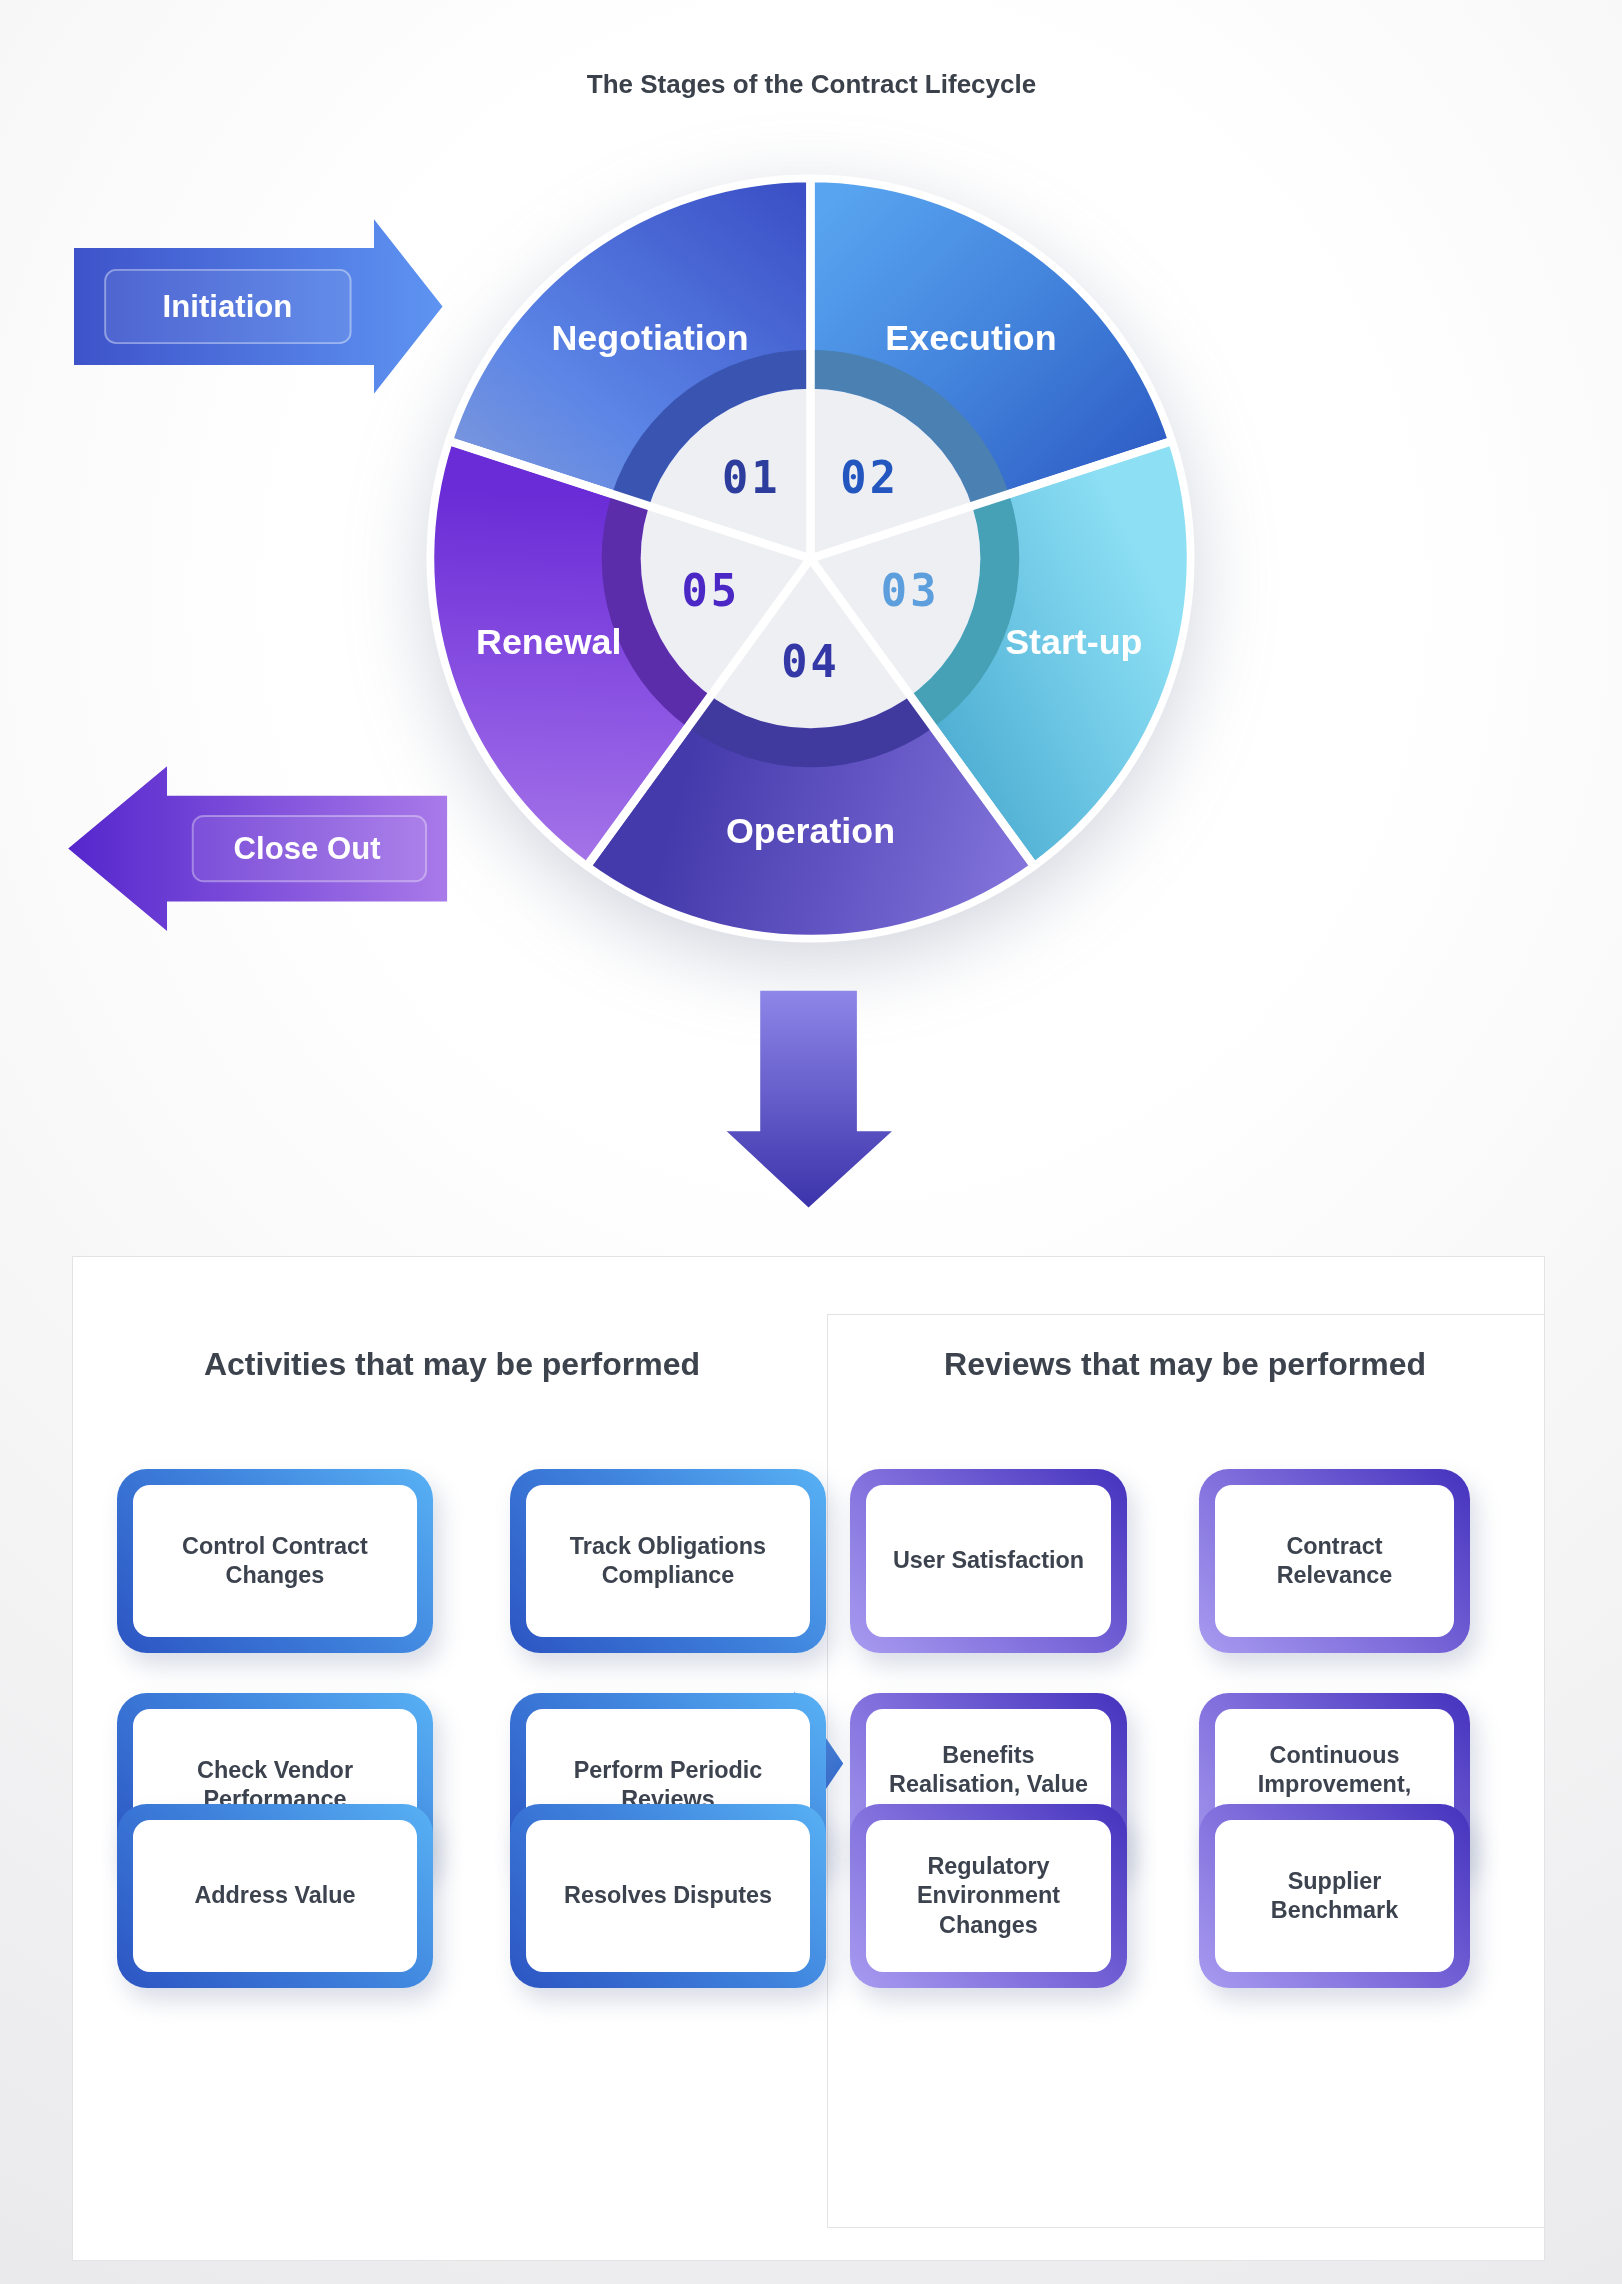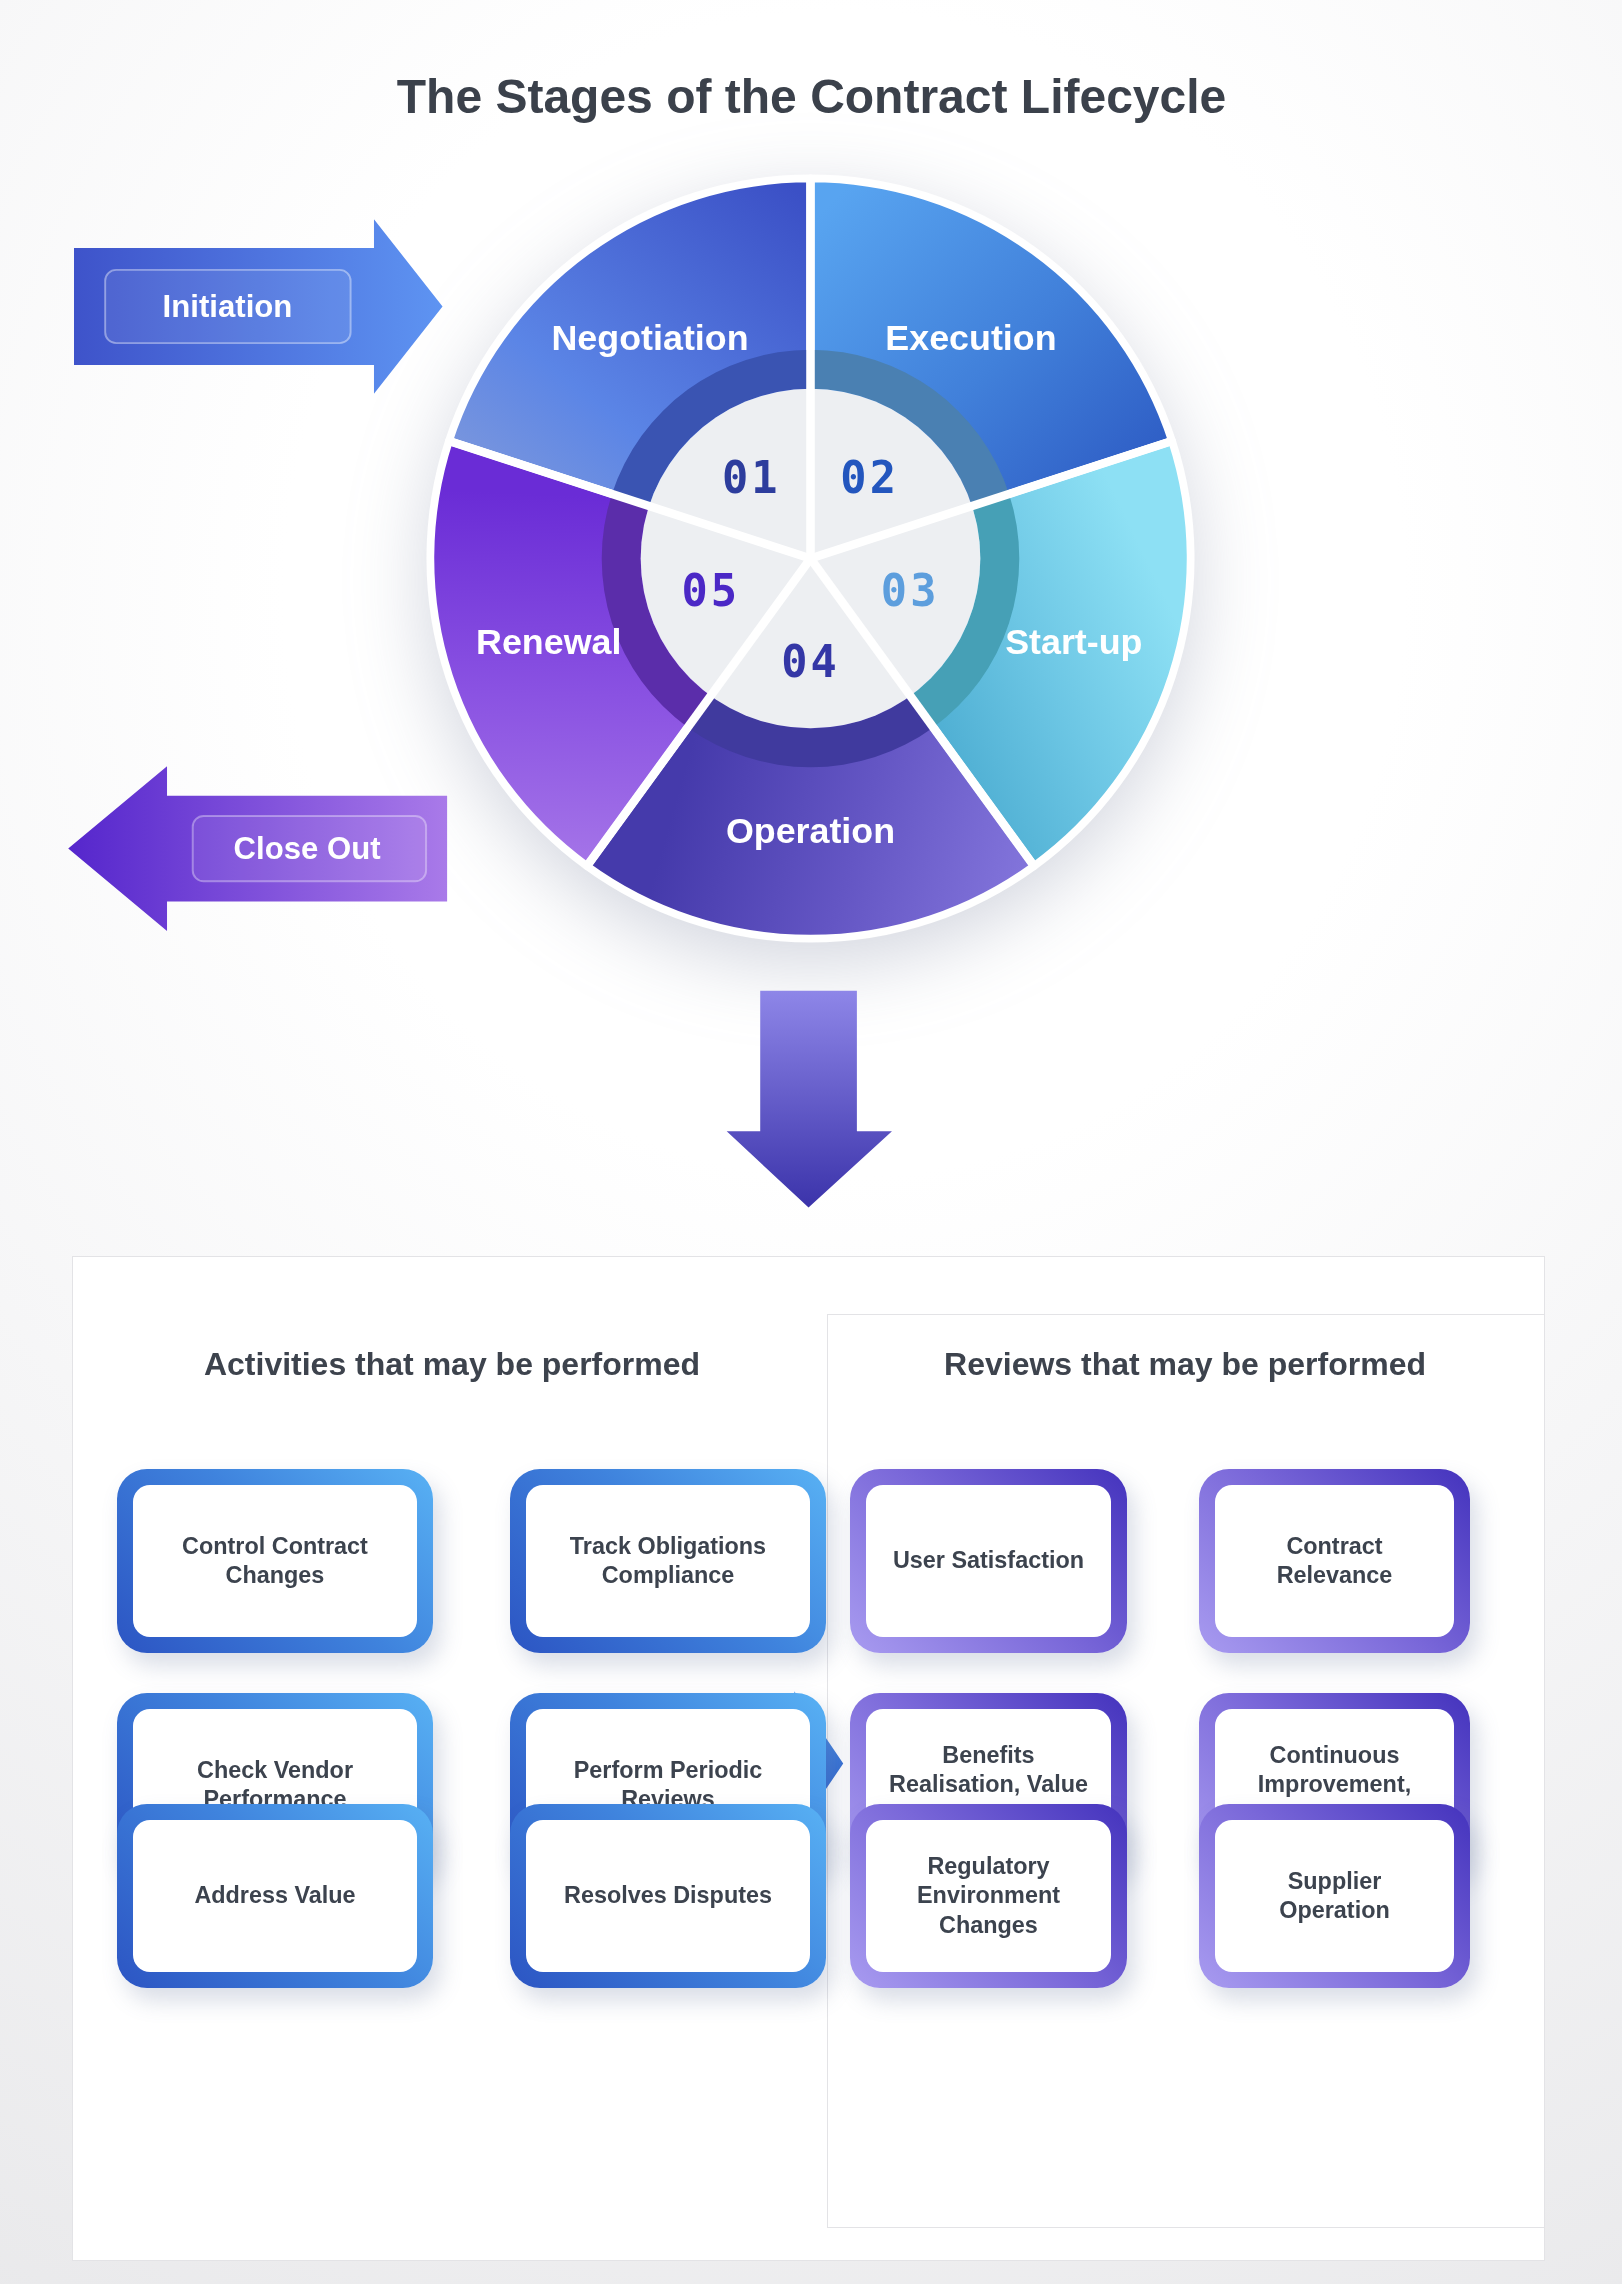--- a/index.html
+++ b/index.html
@@ -4,21 +4,21 @@
 <style>
   html,body{margin:0;padding:0;background:#e9e9eb;}
   #page{
     position:relative;width:1623px;height:2284px;overflow:hidden;
     background:radial-gradient(115% 85% at 52% 26%, #ffffff 30%, #f6f6f7 58%, #e9e9eb 100%);
     font-family:"Liberation Sans", sans-serif;
   }
   .abs{position:absolute;}
   #title{
     top:69px;left:0;width:1623px;text-align:center;
-    font-size:48px;font-weight:bold;color:#3b414b;letter-spacing:0px;
+    font-size:26px;font-weight:bold;color:#3b414b;letter-spacing:0px;
   }
   #wheel-svg{left:421px;top:169px;filter:drop-shadow(0px 22px 39px rgba(110,120,150,0.30));}
   .seg-label{font-size:46px;font-weight:bold;fill:#ffffff;text-anchor:middle;}
   .seg-number{
     font-family:"DejaVu Sans Mono", monospace;font-size:56px;font-weight:bold;
     text-anchor:middle;letter-spacing:4px;
   }
   .arrow-label{font-size:40px;font-weight:bold;fill:#ffffff;text-anchor:middle;}
   #panel{
     left:72px;top:1256px;width:1473px;height:1005px;
@@ -202,17 +202,17 @@
   <div class="abs card purple col-r1 row-2">
     <div class="card-inner">Benefits Realisation, Value for Money</div>
   </div>
   <div class="abs card purple col-r2 row-2">
     <div class="card-inner">Continuous Improvement, Innovation</div>
   </div>
   <div class="abs card purple col-r1 row-3">
     <div class="card-inner">Regulatory Environment Changes</div>
   </div>
   <div class="abs card purple col-r2 row-3">
-    <div class="card-inner">Supplier Operation</div>
+    <div class="card-inner">Supplier Benchmark</div>
   </div>
 
 </div>
 
 
 </body></html>

